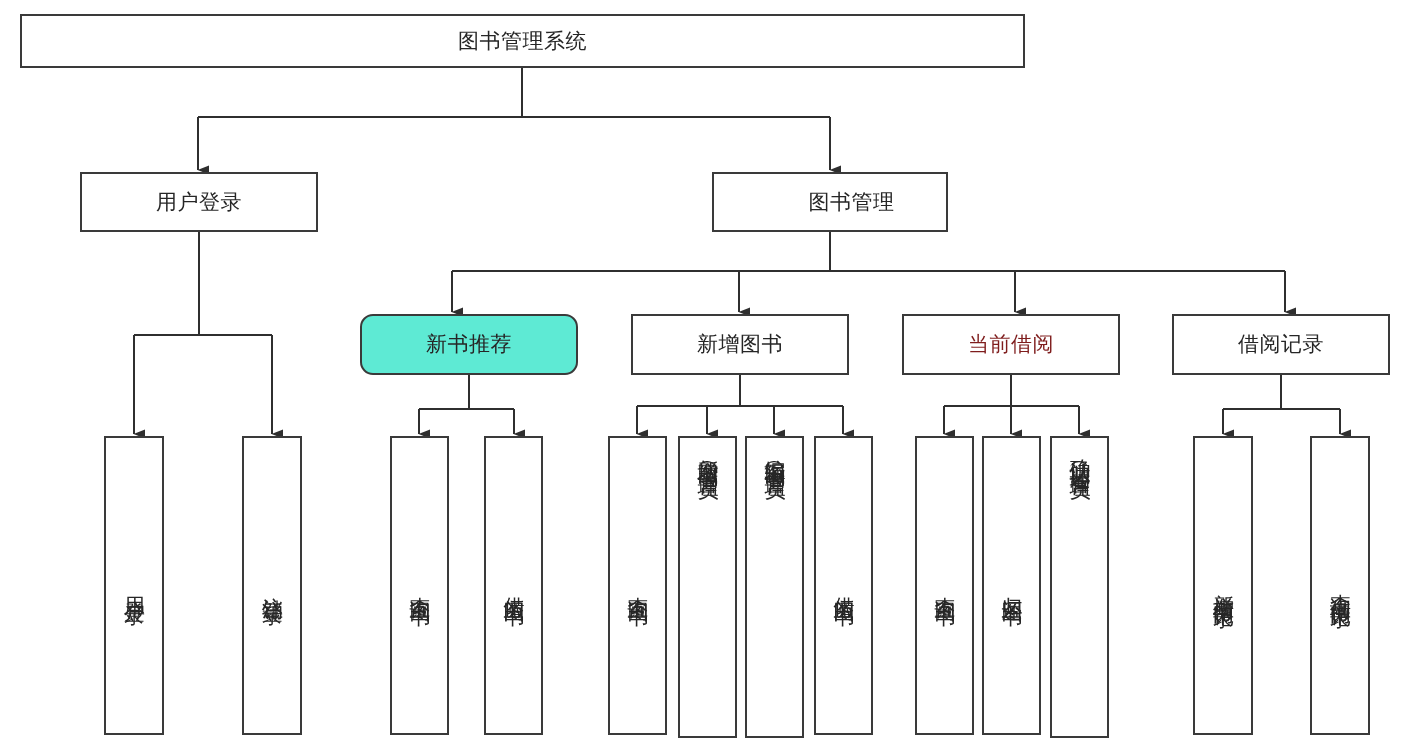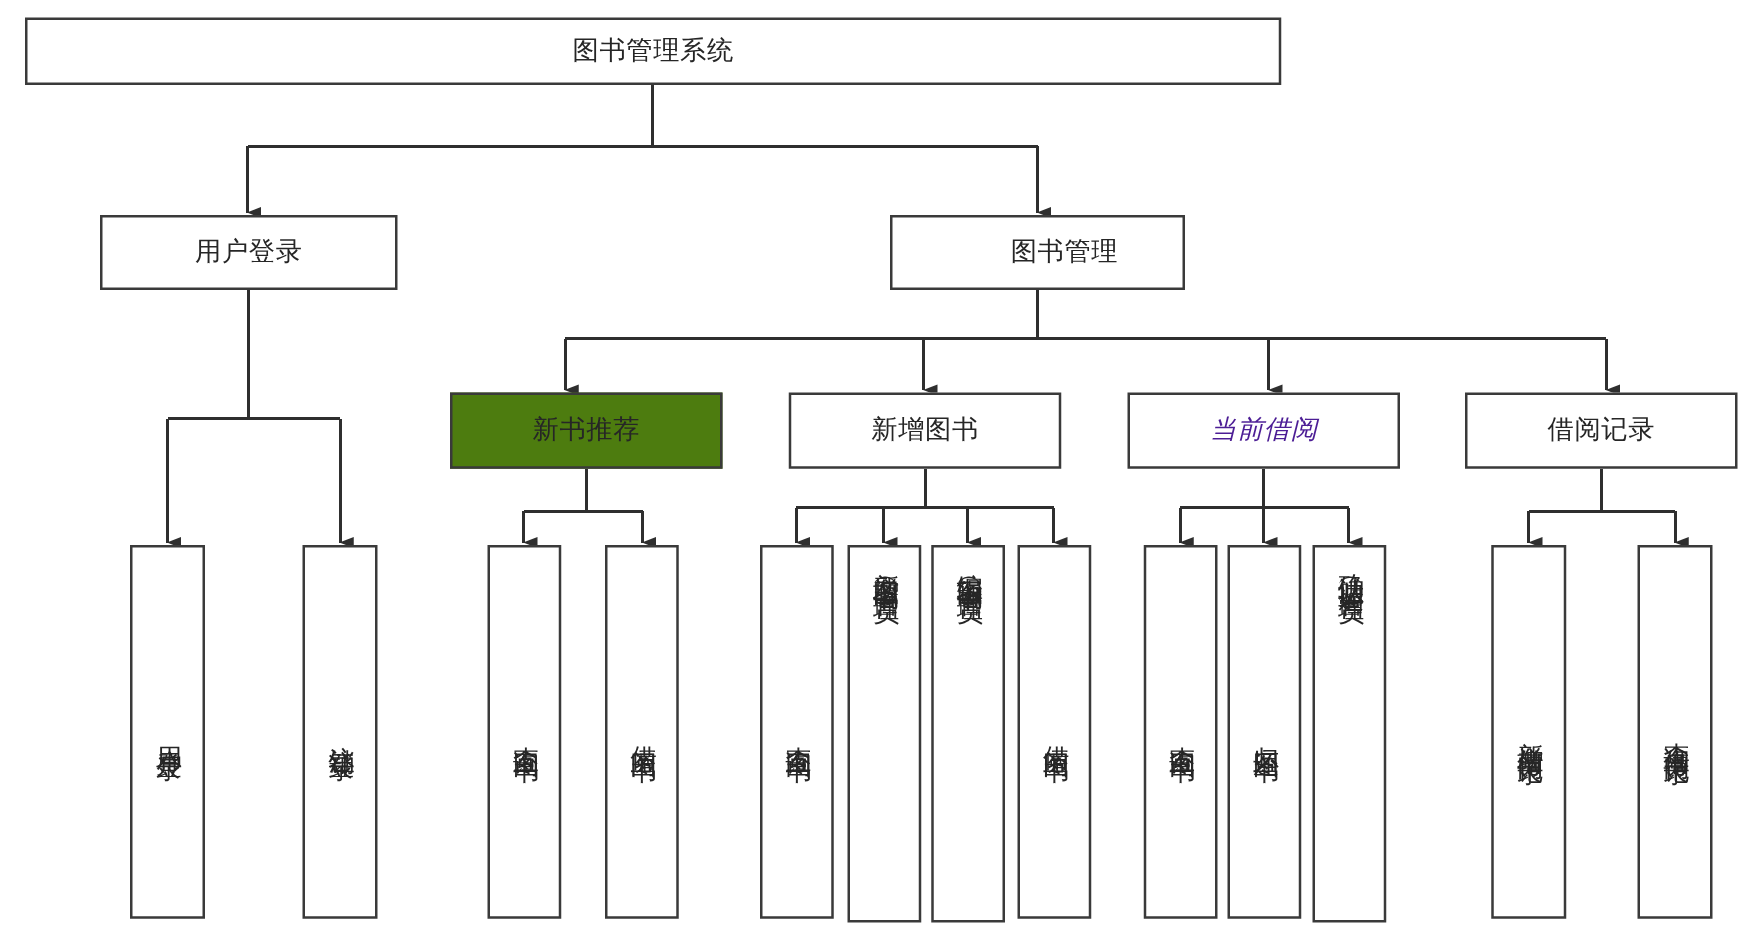--- a/index.html
+++ b/index.html
@@ -123,28 +123,28 @@
   <div id="node-layer">
       <div class="node-box node-horizontal" style="left: 20px; top: 14px; width: 1005px; height: 54px; border-color: rgb(58, 58, 58); background: rgb(255, 255, 255);">
         <span class="node-label" style="color: rgb(38, 38, 38);">图书管理系统</span>
       </div>
       <div class="node-box node-horizontal" style="left: 80px; top: 172px; width: 238px; height: 60px; border-color: rgb(58, 58, 58); background: rgb(255, 255, 255);">
         <span class="node-label" style="color: rgb(38, 38, 38);">用户登录</span>
       </div>
       <div class="node-box node-horizontal" style="left: 712px; top: 172px; width: 236px; height: 60px; border-color: rgb(58, 58, 58); background: rgb(255, 255, 255); padding-left: 43px;">
         <span class="node-label" style="color: rgb(38, 38, 38);">图书管理</span>
       </div>
-      <div class="node-box node-horizontal" style="left: 360px; top: 314px; width: 218px; height: 61px; border-color: rgb(58, 58, 58); background: #4d7c0f;">
+      <div class="node-box node-horizontal" style="left: 360px; top: 314px; width: 218px; height: 61px; border-color: rgb(58, 58, 58); background: #5eead4; border-radius: 13px;">
         <span class="node-label" style="color: rgb(38, 38, 38);">新书推荐</span>
       </div>
       <div class="node-box node-horizontal" style="left: 631px; top: 314px; width: 218px; height: 61px; border-color: rgb(58, 58, 58); background: rgb(255, 255, 255);">
         <span class="node-label" style="color: rgb(38, 38, 38);">新增图书</span>
       </div>
       <div class="node-box node-horizontal" style="left: 902px; top: 314px; width: 218px; height: 61px; border-color: rgb(58, 58, 58); background: rgb(255, 255, 255);">
-        <span class="node-label" style="color: #4c1d95; font-style: italic;">当前借阅</span>
+        <span class="node-label" style="color: #7f1d1d;">当前借阅</span>
       </div>
       <div class="node-box node-horizontal" style="left: 1172px; top: 314px; width: 218px; height: 61px; border-color: rgb(58, 58, 58); background: rgb(255, 255, 255);">
         <span class="node-label" style="color: rgb(38, 38, 38);">借阅记录</span>
       </div>
       <div class="node-box node-vertical" style="left: 104px; top: 436px; width: 60px; height: 299px; border-color: rgb(58, 58, 58); background: rgb(255, 255, 255);">
         <span class="node-label" style="color: rgb(38, 38, 38);">用户登录</span>
       </div>
       <div class="node-box node-vertical" style="left: 242px; top: 436px; width: 60px; height: 299px; border-color: rgb(58, 58, 58); background: rgb(255, 255, 255);">
         <span class="node-label" style="color: rgb(38, 38, 38);">注销登录</span>
       </div>

